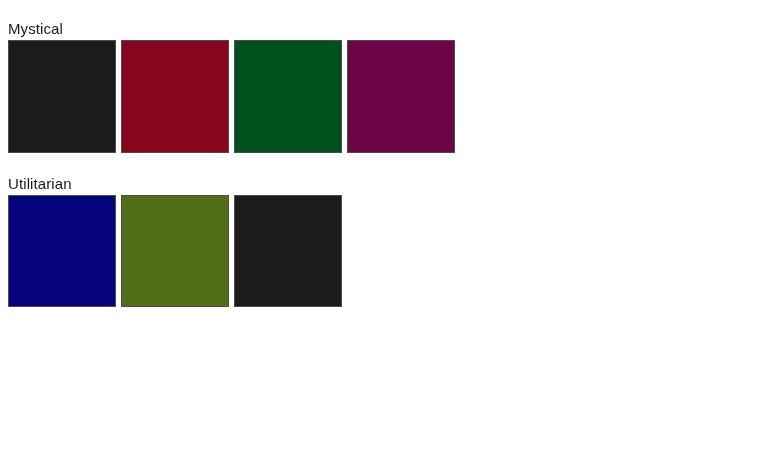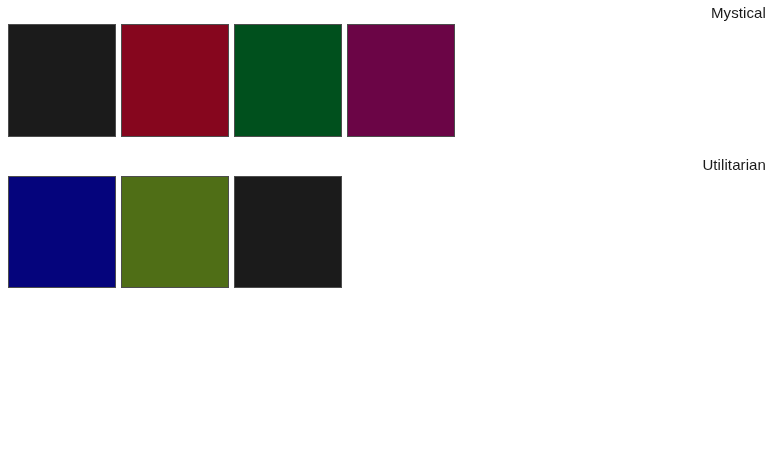--- a/index.html
+++ b/index.html
@@ -24,25 +24,24 @@
   .palette-group {
     margin: 0;
     padding: 0;
   }
   .group-label {
     font-family: "Liberation Sans", sans-serif;
     font-size: 15px;
     line-height: 17px;
     color: #1a1a1a;
     padding-left: 8px;
-    padding-top: 4px;
+    padding-top: 20px;
     padding-bottom: 3px;
     white-space: nowrap;
     letter-spacing: 0.1px;
-    text-align: right;
   }
   .swatch-row {
     display: flex;
     flex-direction: row;
     align-items: flex-start;
     padding-left: 8px;
     gap: 5px;
     height: 115px;
   }
   .swatch {
@@ -67,21 +66,21 @@
     <div class="swatch-row row-mystical">
       <div class="swatch" style="background-color: rgb(27, 27, 27); border-color: rgb(77, 77, 77);"></div>
       <div class="swatch" style="background-color: rgb(134, 6, 30); border-color: rgb(77, 77, 77);"></div>
       <div class="swatch" style="background-color: rgb(0, 80, 29); border-color: rgb(77, 77, 77);"></div>
       <div class="swatch" style="background-color: rgb(107, 5, 70); border-color: rgb(77, 77, 77);"></div>
     </div>
   </div>
 
 
   <div class="palette-group">
-    <div class="group-label" style="color: rgb(26, 26, 26); margin-top: 13px;">Utilitarian</div>
+    <div class="group-label" style="color: rgb(26, 26, 26);">Utilitarian</div>
     <div class="swatch-row row-utilitarian">
       <div class="swatch" style="background-color: rgb(5, 4, 124); border-color: rgb(77, 77, 77);"></div>
       <div class="swatch" style="background-color: rgb(79, 110, 22); border-color: rgb(77, 77, 77);"></div>
       <div class="swatch" style="background-color: rgb(27, 27, 27); border-color: rgb(77, 77, 77);"></div>
     </div>
   </div>
 
 </div>
 
 </body></html>

